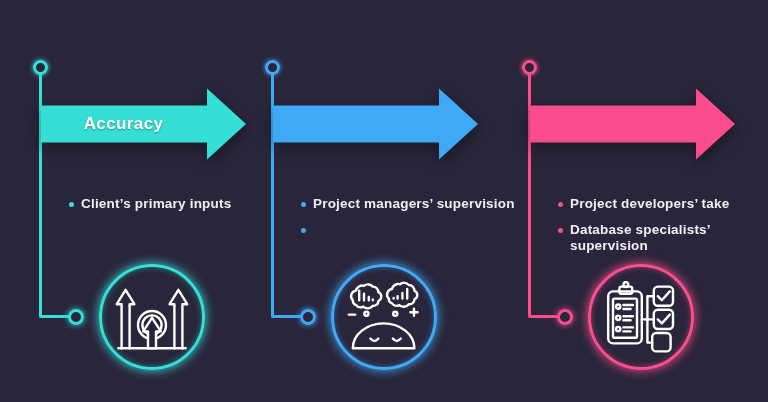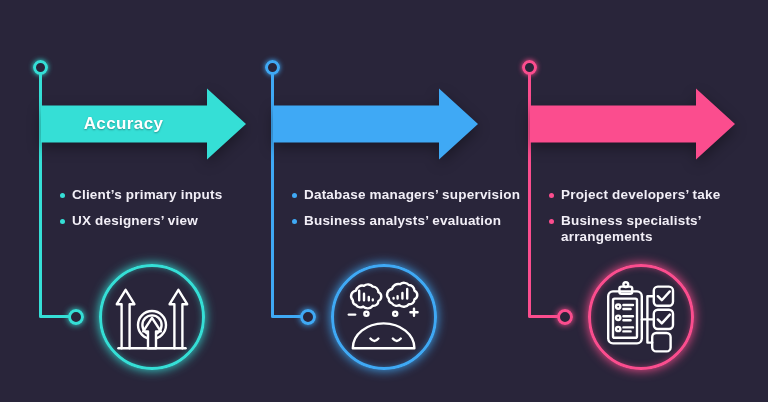--- a/index.html
+++ b/index.html
@@ -35,21 +35,21 @@
     filter:drop-shadow(0 5px 7px rgba(0,0,0,0.35));
   }
   .arrow-label{
     position:absolute;left:1.5px;top:97px;width:166px;height:22px;
     line-height:22px;text-align:center;color:#ffffff;
     font-size:17px;font-weight:bold;letter-spacing:0.4px;
     text-shadow:0 1px 2px rgba(0,0,0,0.35);
   }
   
   .bullets{
-    position:absolute;left:13px;top:163px;margin:8px;padding:0;list-style:none;
+    position:absolute;left:13px;top:163px;margin:17px;padding:0;list-style:none;
     width:245px;
   }
   .col-3 .bullets{width:196px;}
   .bullets li{
     display:flex;align-items:flex-start;margin:0 0 10px 0;
     font-size:13.5px;font-weight:bold;line-height:16px;
     color:#f2eff7;letter-spacing:0.2px;
   }
   .dot{
     flex:0 0 auto;width:5px;height:5px;border-radius:50%;
@@ -79,24 +79,20 @@
     <svg class="arrow-svg" width="206" height="72" viewBox="0 0 206 72">
       <polygon points="0,17.5 166,17.5 166,0.5 205,36 166,71.5 166,54.5 0,54.5" style="fill:var(--accent)"></polygon>
     </svg>
     <div class="arrow-label">Accuracy</div>
 
     <ul class="bullets">
       <li>
           <span class="dot"></span>
           <span>Client’s primary inputs</span>
         </li>
-      <li>
-          <span class="dot"></span>
-          <span>UX designers’ view</span>
-        </li>
     </ul>
 
     <div class="icon-circle">
       <svg width="80" height="80" viewBox="0 0 100 100">
         <circle class="ic" cx="50" cy="60" r="17.5"></circle>
         <circle class="ic" cx="50" cy="60" r="12"></circle>
         <path class="ic-fill" d="M45,89 V68 H39 L50,51 L61,68 H55 V89 Z"></path>
         <path class="ic" d="M8,89 H92"></path>
         <path class="ic" d="M12,89 V34 H6 L17,16 L28,34 H22 V89"></path>
         <path class="ic" d="M78,89 V34 H72 L83,16 L94,34 H88 V89"></path>
@@ -110,25 +106,24 @@
     <div class="h-line"></div>
     <div class="small-ring"></div>
 
     <svg class="arrow-svg" width="206" height="72" viewBox="0 0 206 72">
       <polygon points="0,17.5 166,17.5 166,0.5 205,36 166,71.5 166,54.5 0,54.5" style="fill:var(--accent)"></polygon>
     </svg>
 
     <ul class="bullets">
       <li>
           <span class="dot"></span>
-          <span>Database managers’ supervision</span>
+          <span>Project managers’ supervision</span>
         </li>
       <li>
           <span class="dot"></span>
-          <span>Business analysts’ evaluation</span>
         </li>
     </ul>
 
     <div class="icon-circle">
       <svg width="80" height="80" viewBox="0 0 100 100">
         <path class="ic" d="M11,89 A38.5,31 0 0 1 88,89 Z"></path>
         <path class="ic" d="M33,77 q5,6 10,0"></path>
         <path class="ic" d="M61,77 q5,6 10,0"></path>
         <g transform="translate(1,5)">
           <path class="ic" d="M10,24 a7,7 0 0 1 4,-12 a8,8 0 0 1 10,-6 a8,8 0 0 1 11,1 a7,7 0 0 1 7,7 a6,6 0 0 1 0,11 a6,6 0 0 1 -7,6 a8,8 0 0 1 -12,1 a7,7 0 0 1 -9,-2 a6,6 0 0 1 -4,-6 z" stroke-width="2.8"></path>
@@ -158,21 +153,21 @@
       <polygon points="0,17.5 166,17.5 166,0.5 205,36 166,71.5 166,54.5 0,54.5" style="fill:var(--accent)"></polygon>
     </svg>
 
     <ul class="bullets">
       <li>
           <span class="dot"></span>
           <span>Project developers’ take</span>
         </li>
       <li>
           <span class="dot"></span>
-          <span>Business specialists’ arrangements</span>
+          <span>Database specialists’ supervision</span>
         </li>
     </ul>
 
     <div class="icon-circle">
       <svg width="80" height="80" viewBox="0 0 100 100">
         <rect class="ic" x="9" y="18" width="42" height="65" rx="6" stroke-width="2.8"></rect>
         <rect class="ic" x="23" y="12" width="16" height="9" rx="2.5" stroke-width="2.8"></rect>
         <circle class="ic" cx="31" cy="9.5" r="3" stroke-width="2.6"></circle>
         <rect class="ic" x="15" y="27" width="30" height="49" rx="2" stroke-width="2.6"></rect>
         <circle class="ic" cx="21.5" cy="37" r="2.7" stroke-width="2.6"></circle>

